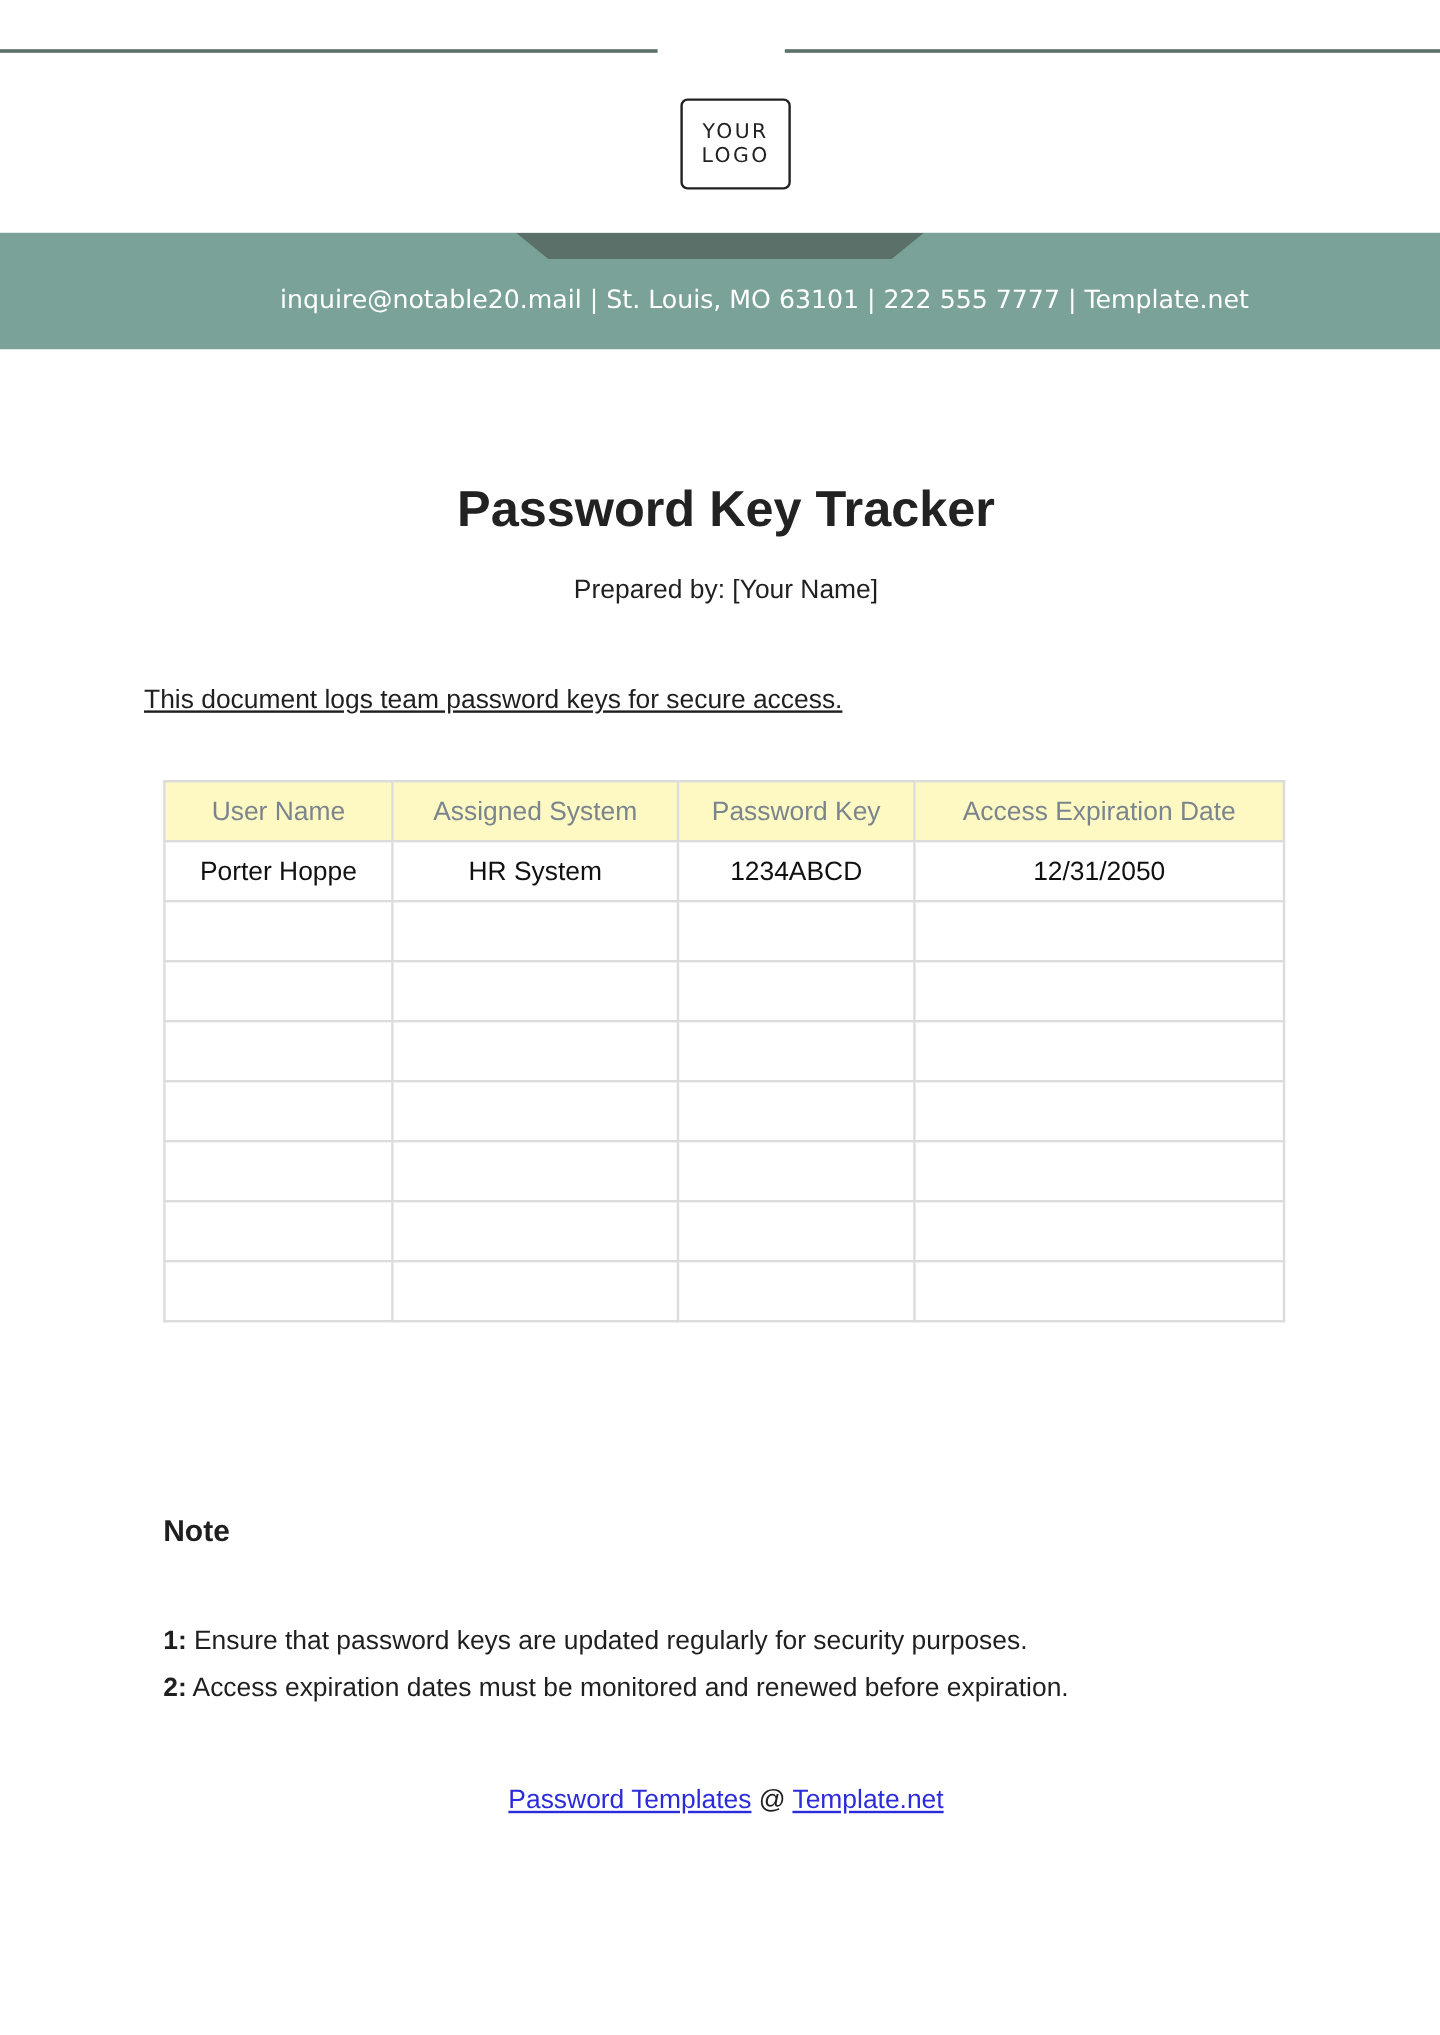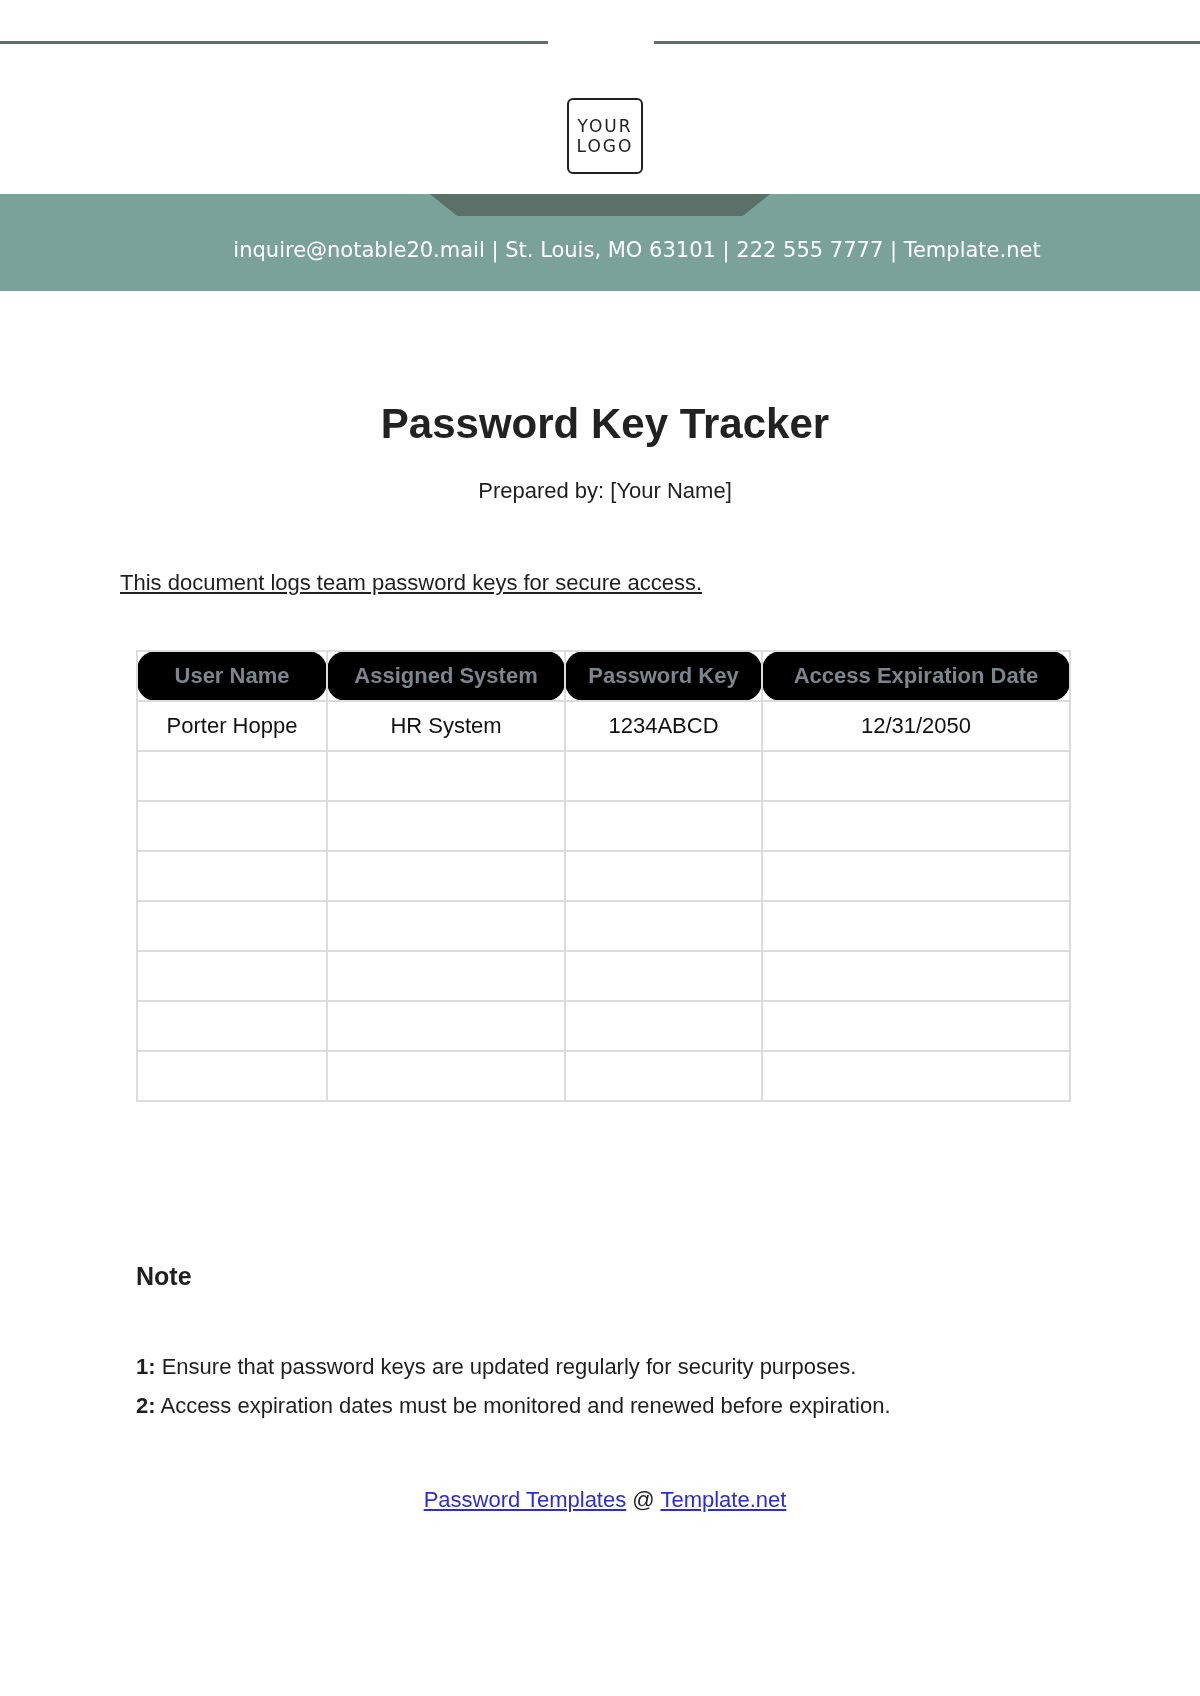--- a/index.html
+++ b/index.html
@@ -1,38 +1,38 @@
 <!DOCTYPE html>
 <html><head>
 <meta charset="utf-8">
 <style>
   html, body { margin:0; padding:0; }
   body { width:1200px; height:1696px; background:#ffffff; position:relative; overflow:hidden;
          font-family:"Liberation Sans", sans-serif; color:#1f1f1f; }
   .top-line { position:absolute; top:41px; height:3px; background:#5b7068; }
   .top-line.left { left:0; width:548px; }
   .top-line.right { left:654px; width:546px; }
-  .logo { position:absolute; left:567px; top:82px; width:76px; height:76px; border:2px solid #222;
+  .logo { position:absolute; left:567px; top:82px; width:92px; height:76px; border:2px solid #222;
           border-radius:6px; box-sizing:border-box; display:flex; flex-direction:column;
           align-items:center; justify-content:center; font-family:"DejaVu Sans", sans-serif;
-          font-size:17px; letter-spacing:2px; line-height:20px; color:#222;margin-top:16px; }
+          font-size:17px; letter-spacing:2px; line-height:20px; color:#222; }
   .banner { position:absolute; left:0; top:194px; width:1200px; height:97px; background:#7aa298; }
   .banner-tab { position:absolute; left:430px; top:194px; width:340px; height:22px; background:#5a7068;
                 clip-path:polygon(0 0,100% 0,92% 100%,8% 100%); }
   .contact { position:absolute; left:0; top:236px; width:1200px; text-align:center; color:#ffffff;
              font-family:"DejaVu Sans", sans-serif; font-size:21px; line-height:28px;padding-left:37px; }
   .title { position:absolute; left:0; top:400px; width:1210px; text-align:center; font-size:42px;
            font-weight:bold; color:#222; }
   .prepared { position:absolute; left:0; top:478px; width:1210px; text-align:center; font-size:22px; }
   .prepared b { font-weight:normal; }
   .intro { position:absolute; left:120px; top:570px; font-size:22px;text-decoration:underline; }
   table { position:absolute; left:136px; top:650px; border-collapse:collapse; width:933px;
           table-layout:fixed; }
   th, td { border:2px solid #dcdcdc; text-align:center; font-size:22px; height:48px; padding:0; }
-  th { background:#000000; color:#7b858d; font-weight:bold; height:48px;border-radius:19px; }
+  th { background:#fef9c3; color:#7b858d; font-weight:normal; height:48px; }
   td { font-weight:normal; color:#111; }
   .note-head { position:absolute; left:136px; top:1262px; font-size:25px; font-weight:bold; }
   .note { position:absolute; left:136px; font-size:22px;margin-top:35px; }
   .note b { font-weight:bold; }
   .footer { position:absolute; left:0; top:1487px; width:1210px; text-align:center; font-size:22px; }
   .footer a { color:#2b2bdb; text-decoration:underline; }
 </style>
 </head>
 <body>
 

